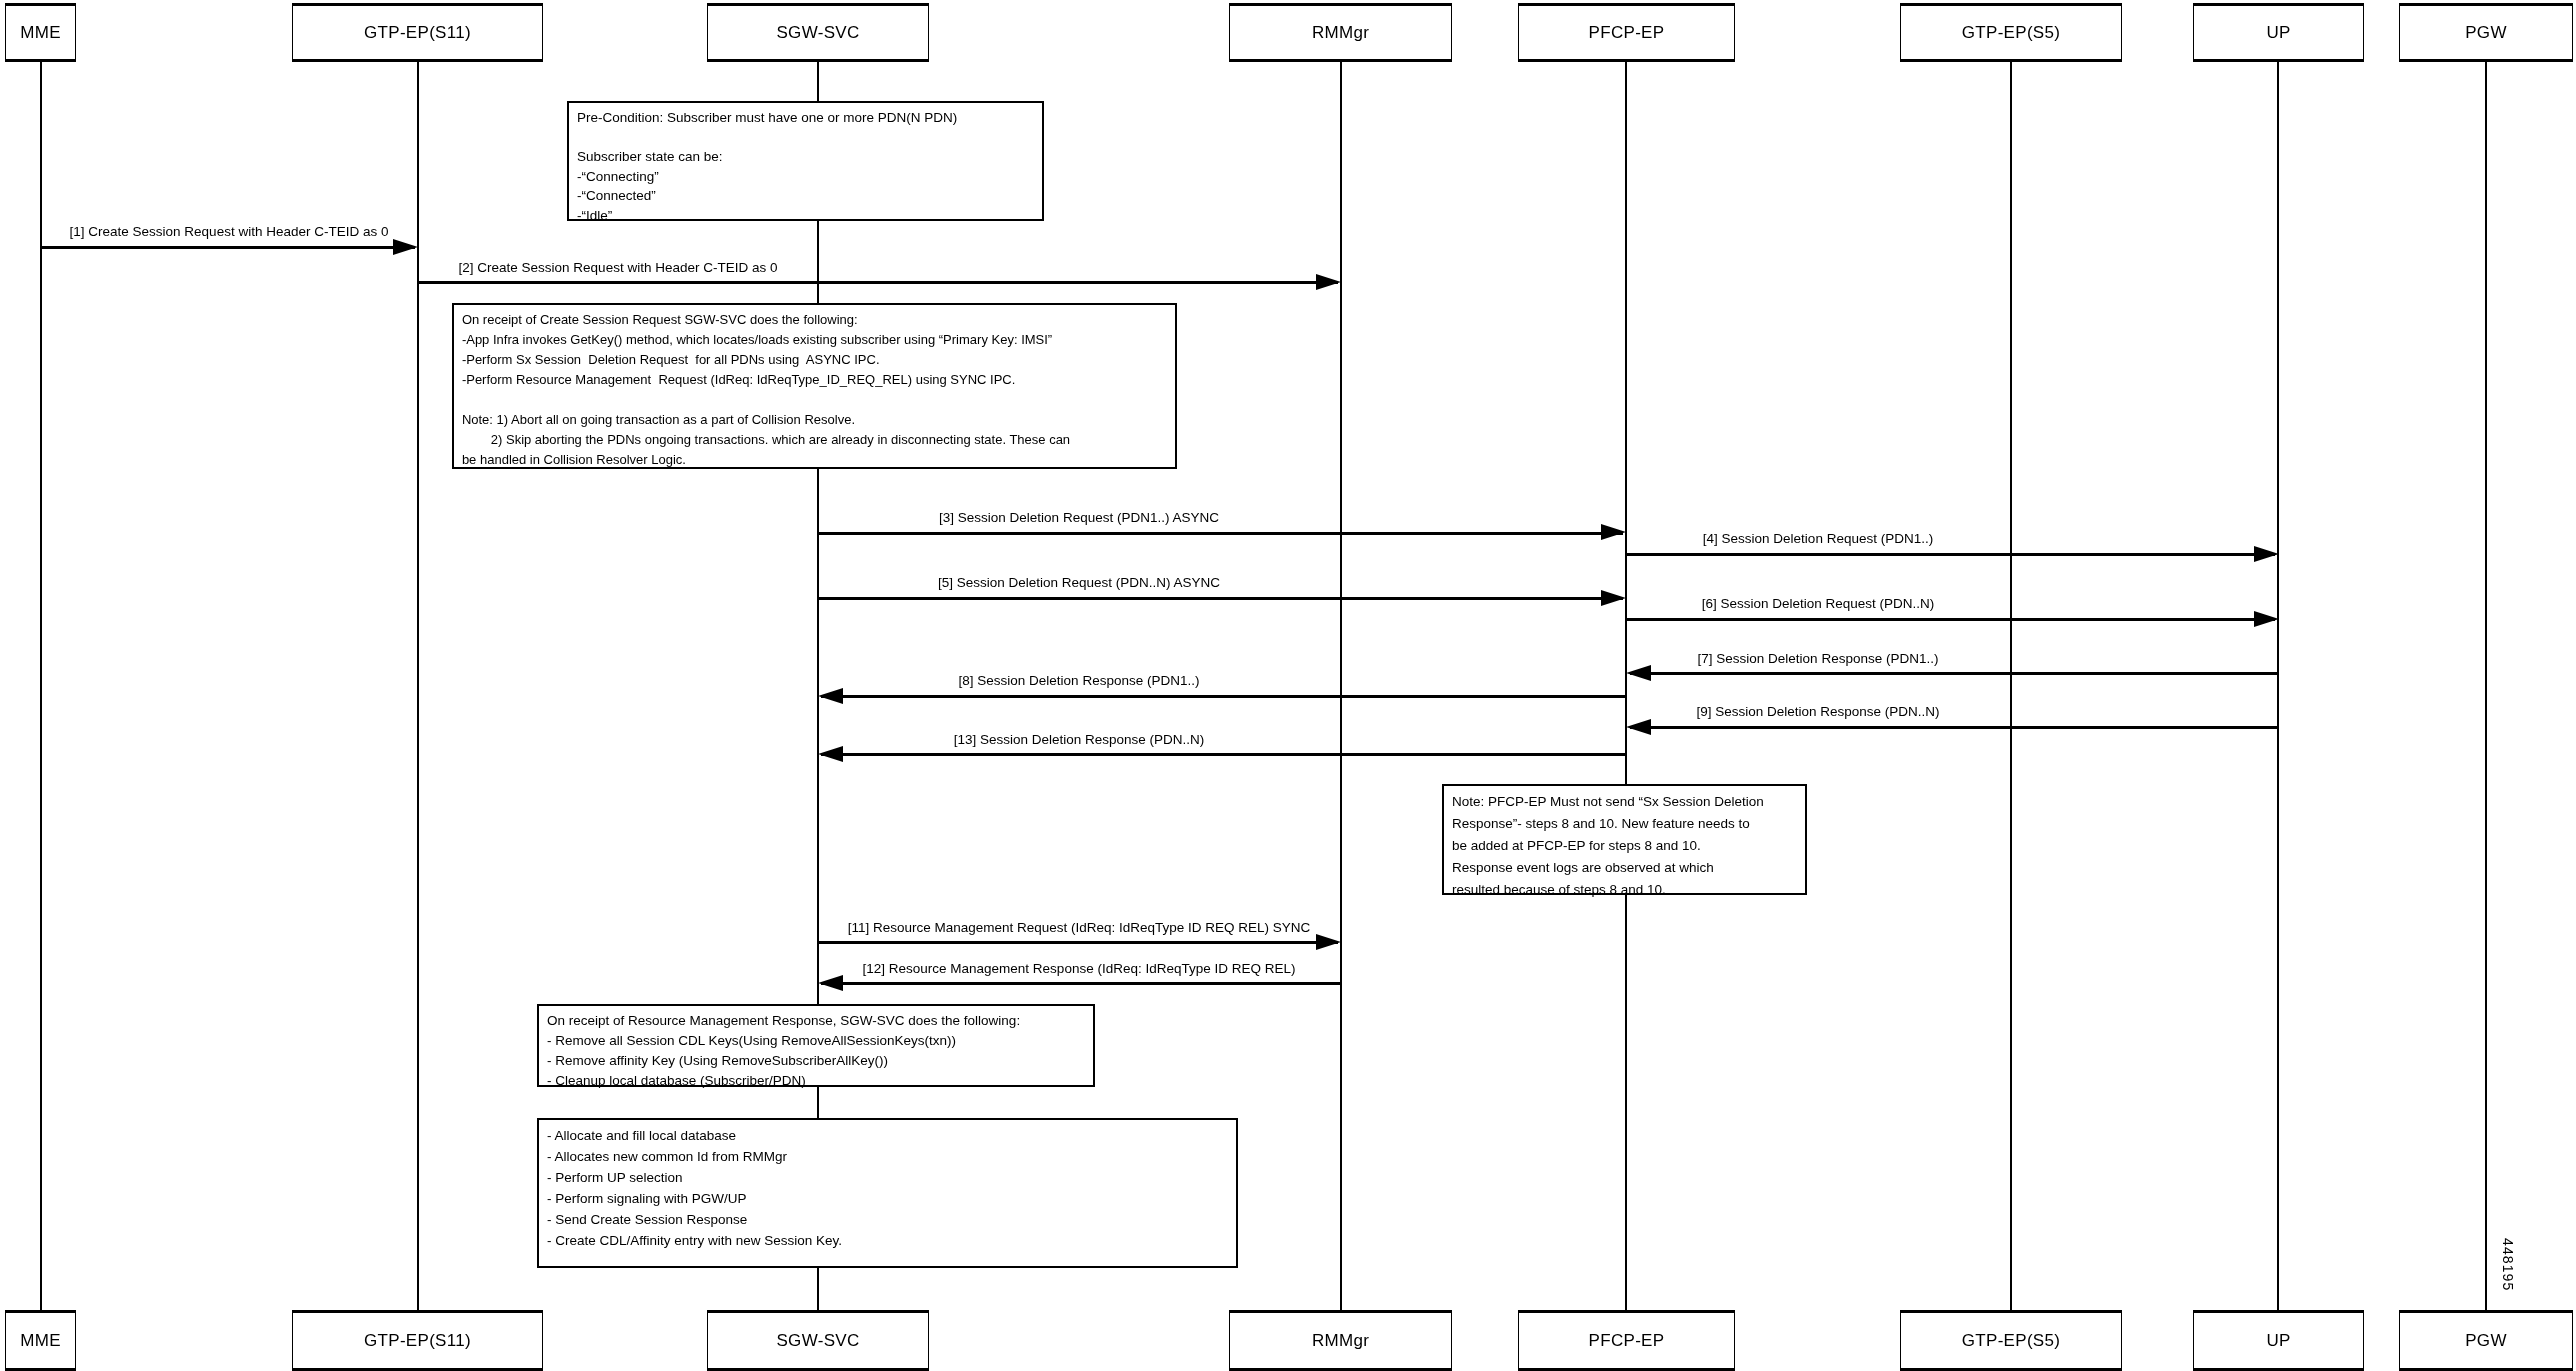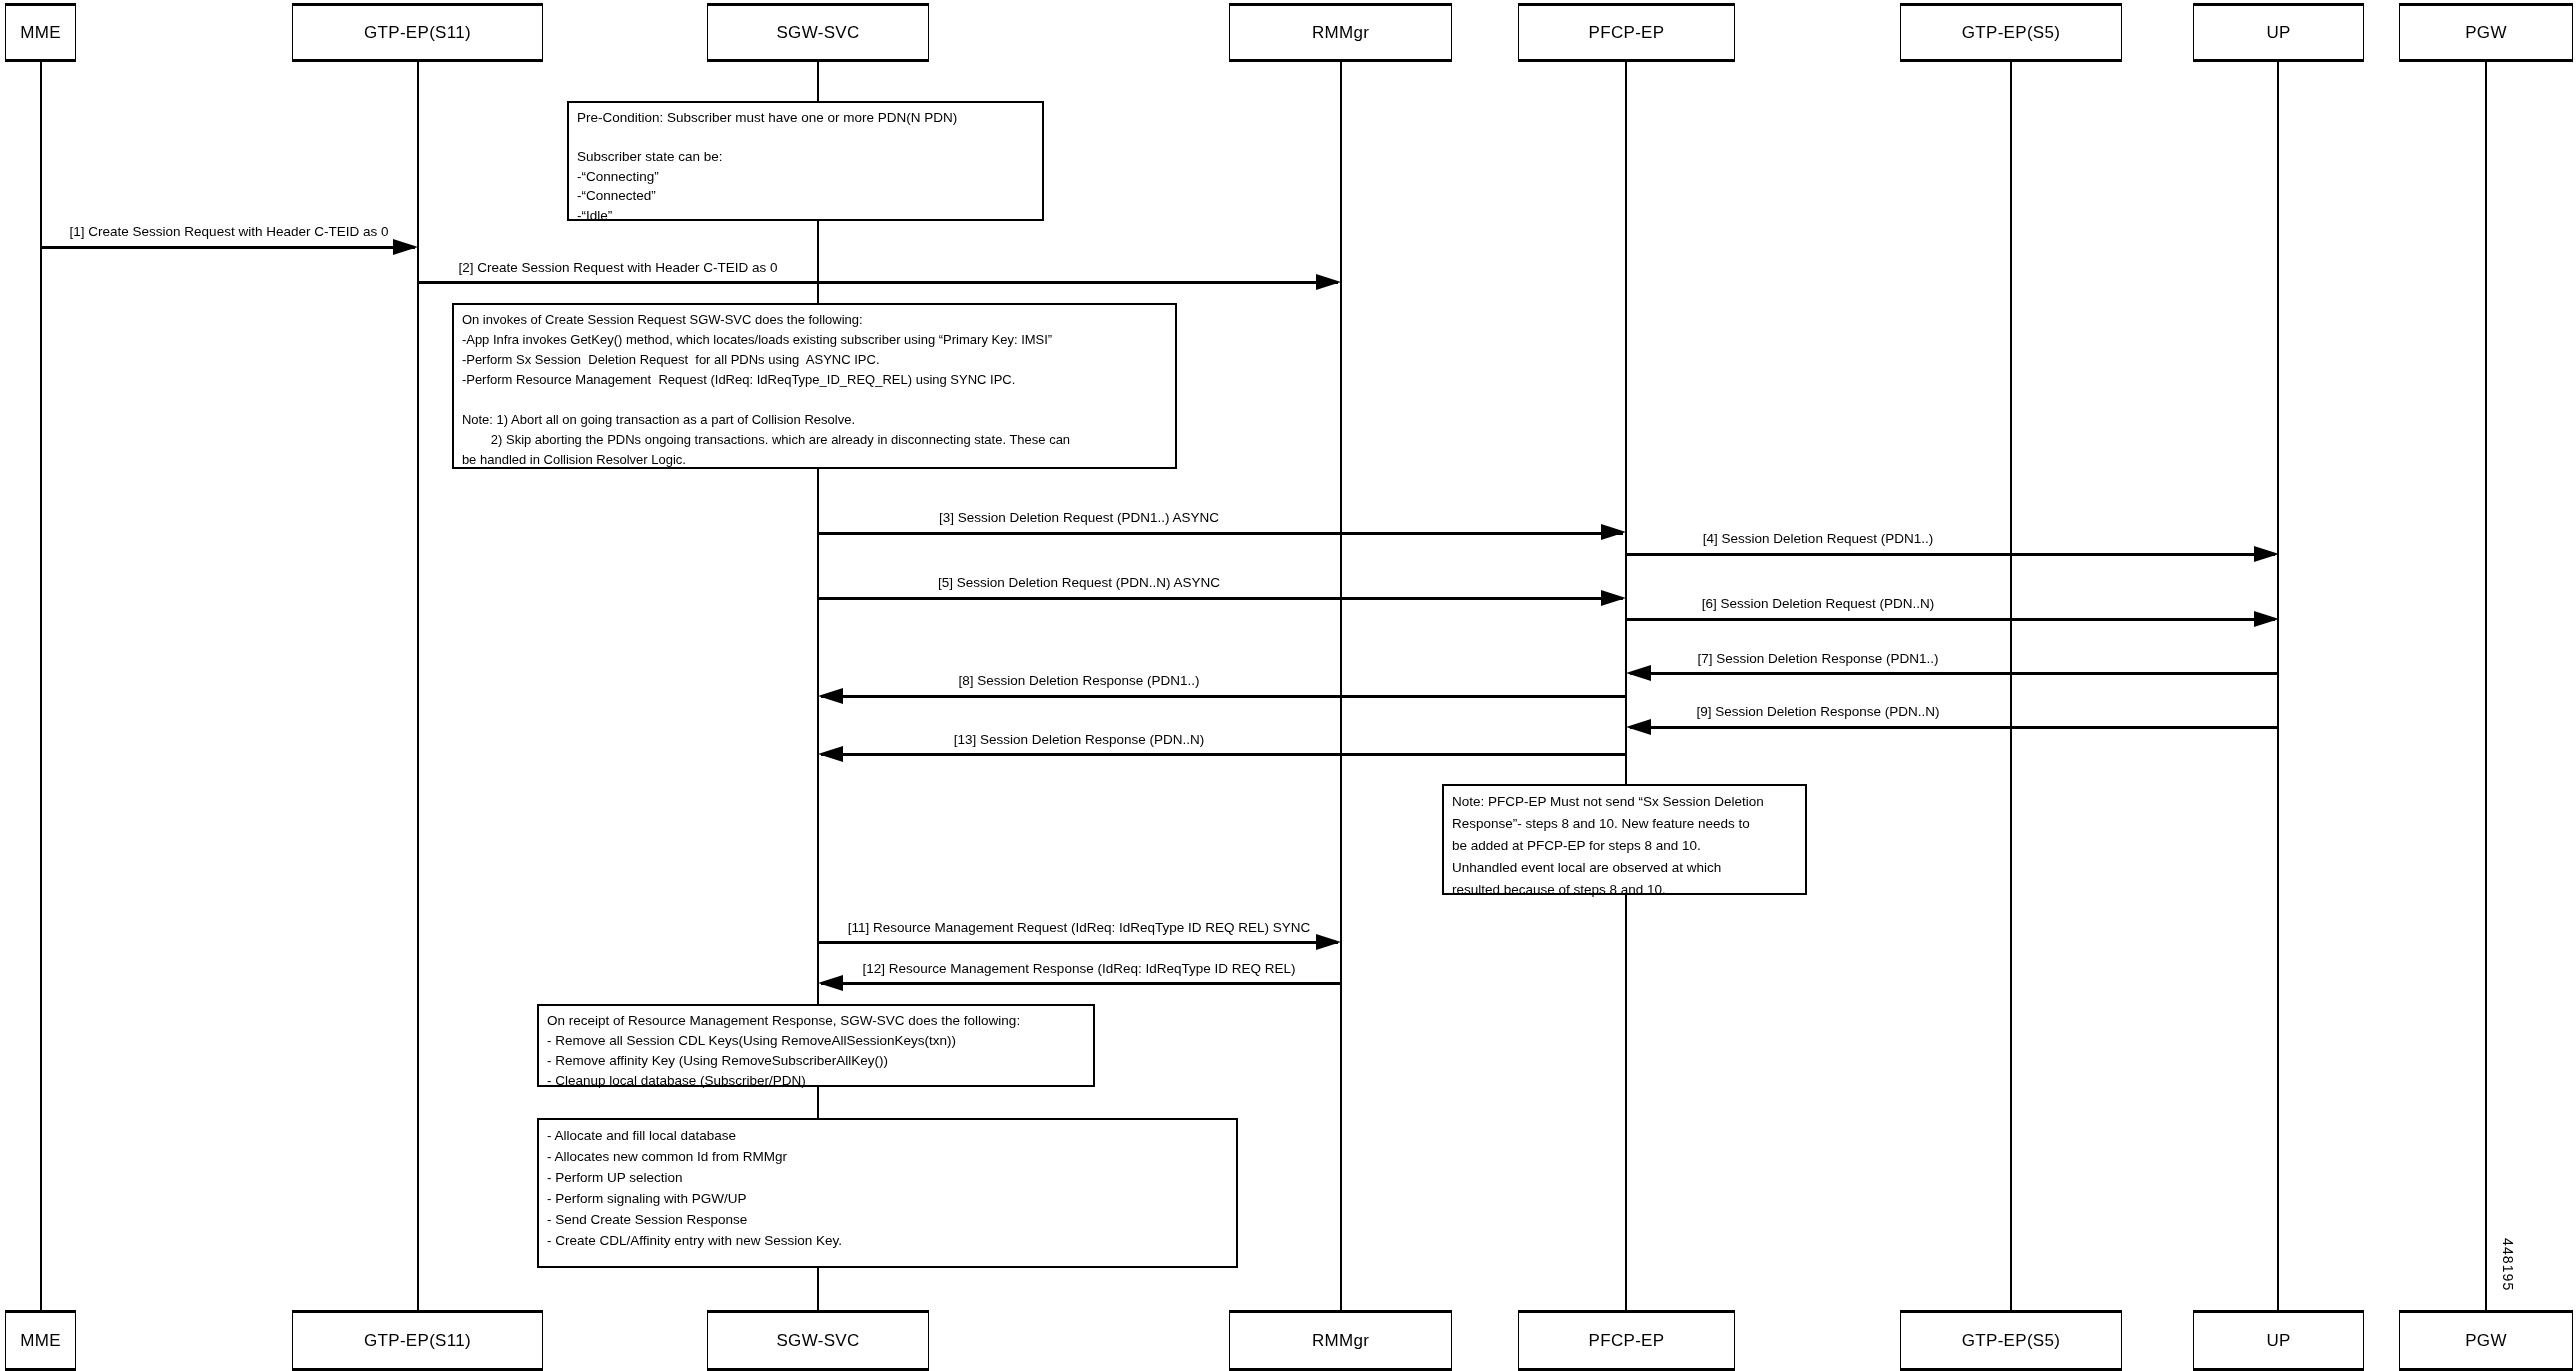--- a/index.html
+++ b/index.html
@@ -175,34 +175,34 @@
     <div class="mlabel" style="left: 1079px; top: 958px;">[12] Resource Management Response (IdReq: IdReqType ID REQ REL)</div>
     <div class="note" style="left: 567px; top: 101px; width: 477px; height: 120px; font-size: 13.5px;">
       <div class="note-line" style="height: 19.7px; line-height: 19.7px; font-size: 13.5px;">Pre-Condition: Subscriber must have one or more PDN(N PDN)</div>
       <div class="note-line" style="height: 19.7px; line-height: 19.7px; font-size: 13.5px;"></div>
       <div class="note-line" style="height: 19.7px; line-height: 19.7px; font-size: 13.5px;">Subscriber state can be:</div>
       <div class="note-line" style="height: 19.7px; line-height: 19.7px; font-size: 13.5px;">-“Connecting”</div>
       <div class="note-line" style="height: 19.7px; line-height: 19.7px; font-size: 13.5px;">-“Connected”</div>
       <div class="note-line" style="height: 19.7px; line-height: 19.7px; font-size: 13.5px;">-“Idle”</div>
     </div>
     <div class="note" style="left: 452px; top: 303px; width: 725px; height: 166px; font-size: 13px;">
-      <div class="note-line" style="height: 20px; line-height: 20px; font-size: 13px;">On invokes of Create Session Request SGW-SVC does the following:</div>
+      <div class="note-line" style="height: 20px; line-height: 20px; font-size: 13px;">On receipt of Create Session Request SGW-SVC does the following:</div>
       <div class="note-line" style="height: 20px; line-height: 20px; font-size: 13px;">-App Infra invokes GetKey() method, which locates/loads existing subscriber using “Primary Key: IMSI”</div>
       <div class="note-line" style="height: 20px; line-height: 20px; font-size: 13px;">-Perform Sx Session  Deletion Request  for all PDNs using  ASYNC IPC.</div>
       <div class="note-line" style="height: 20px; line-height: 20px; font-size: 13px;">-Perform Resource Management  Request (IdReq: IdReqType_ID_REQ_REL) using SYNC IPC.</div>
       <div class="note-line" style="height: 20px; line-height: 20px; font-size: 13px;"></div>
       <div class="note-line" style="height: 20px; line-height: 20px; font-size: 13px;">Note: 1) Abort all on going transaction as a part of Collision Resolve.</div>
       <div class="note-line" style="height: 20px; line-height: 20px; font-size: 13px;">        2) Skip aborting the PDNs ongoing transactions. which are already in disconnecting state. These can</div>
       <div class="note-line" style="height: 20px; line-height: 20px; font-size: 13px;">be handled in Collision Resolver Logic.</div>
     </div>
     <div class="note" style="left: 1442px; top: 784px; width: 365px; height: 111px; font-size: 13.5px;">
       <div class="note-line" style="height: 22px; line-height: 22px; font-size: 13.5px;">Note: PFCP-EP Must not send “Sx Session Deletion</div>
       <div class="note-line" style="height: 22px; line-height: 22px; font-size: 13.5px;">Response”- steps 8 and 10. New feature needs to</div>
       <div class="note-line" style="height: 22px; line-height: 22px; font-size: 13.5px;">be added at PFCP-EP for steps 8 and 10.</div>
-      <div class="note-line" style="height: 22px; line-height: 22px; font-size: 13.5px;">Unhandled event local are observed at which</div>
+      <div class="note-line" style="height: 22px; line-height: 22px; font-size: 13.5px;">Response event logs are observed at which</div>
       <div class="note-line" style="height: 22px; line-height: 22px; font-size: 13.5px;">resulted because of steps 8 and 10.</div>
     </div>
     <div class="note" style="left: 537px; top: 1004px; width: 558px; height: 83px; font-size: 13.5px;">
       <div class="note-line" style="height: 20px; line-height: 20px; font-size: 13.5px;">On receipt of Resource Management Response, SGW-SVC does the following:</div>
       <div class="note-line" style="height: 20px; line-height: 20px; font-size: 13.5px;">- Remove all Session CDL Keys(Using RemoveAllSessionKeys(txn))</div>
       <div class="note-line" style="height: 20px; line-height: 20px; font-size: 13.5px;">- Remove affinity Key (Using RemoveSubscriberAllKey())</div>
       <div class="note-line" style="height: 20px; line-height: 20px; font-size: 13.5px;">- Cleanup local database (Subscriber/PDN)</div>
     </div>
     <div class="note" style="left: 537px; top: 1118px; width: 701px; height: 150px; font-size: 13.5px;">
       <div class="note-line" style="height: 21px; line-height: 21px; font-size: 13.5px;">- Allocate and fill local database</div>

